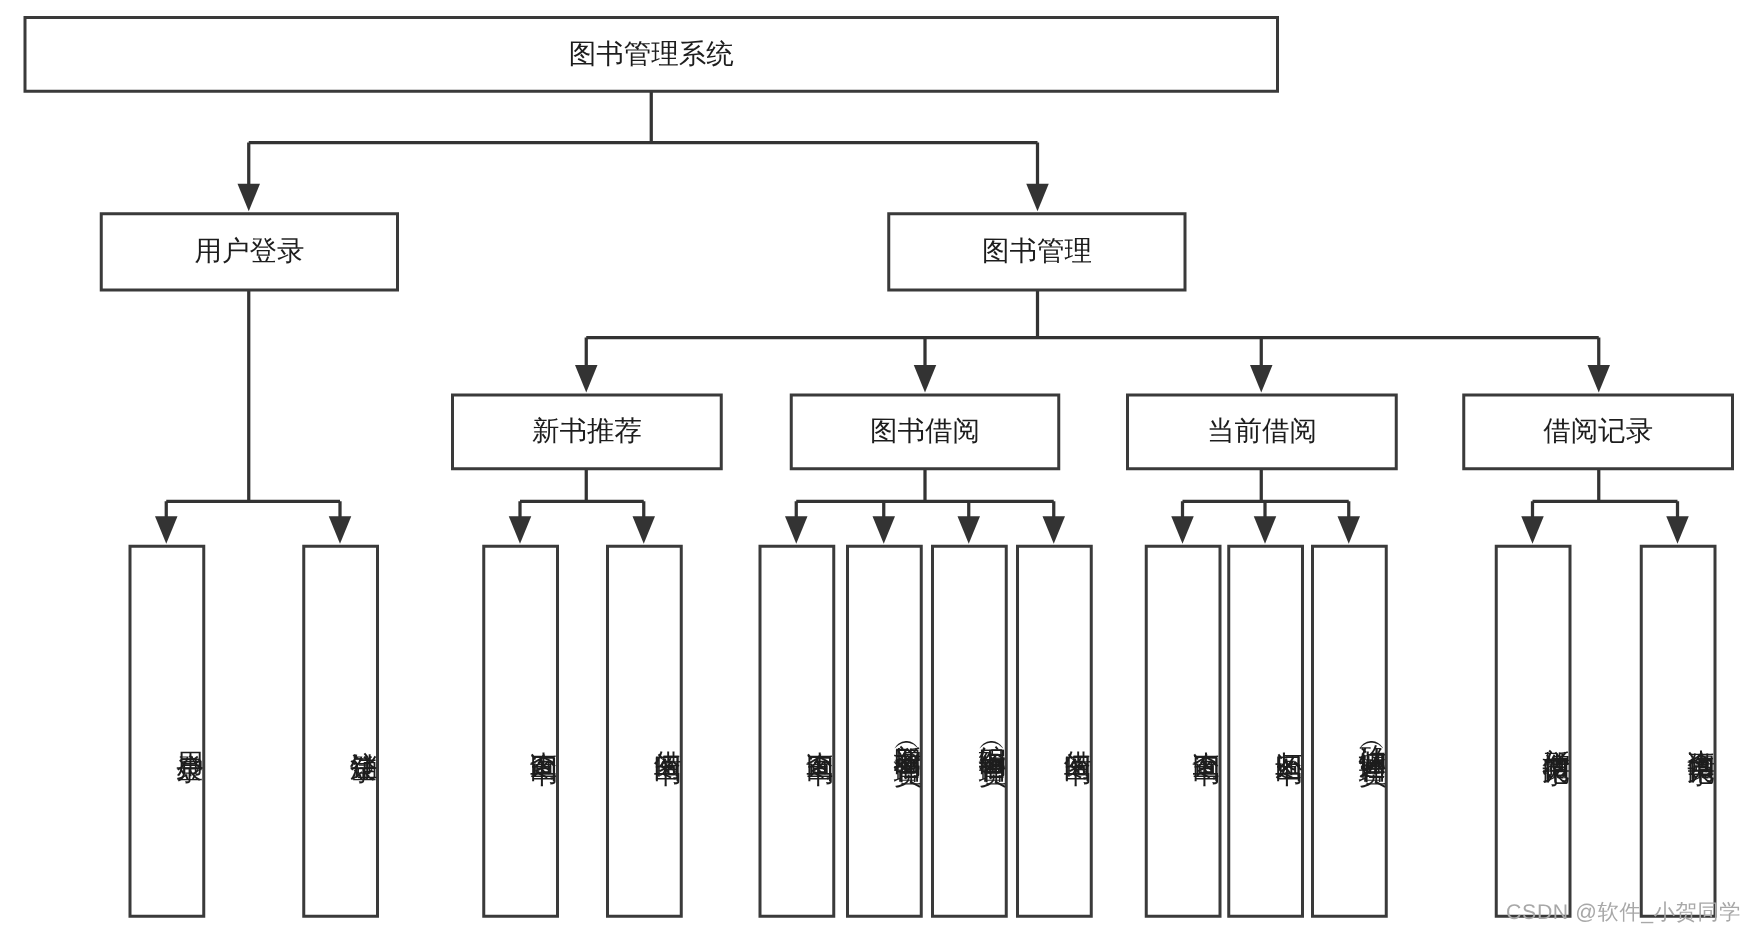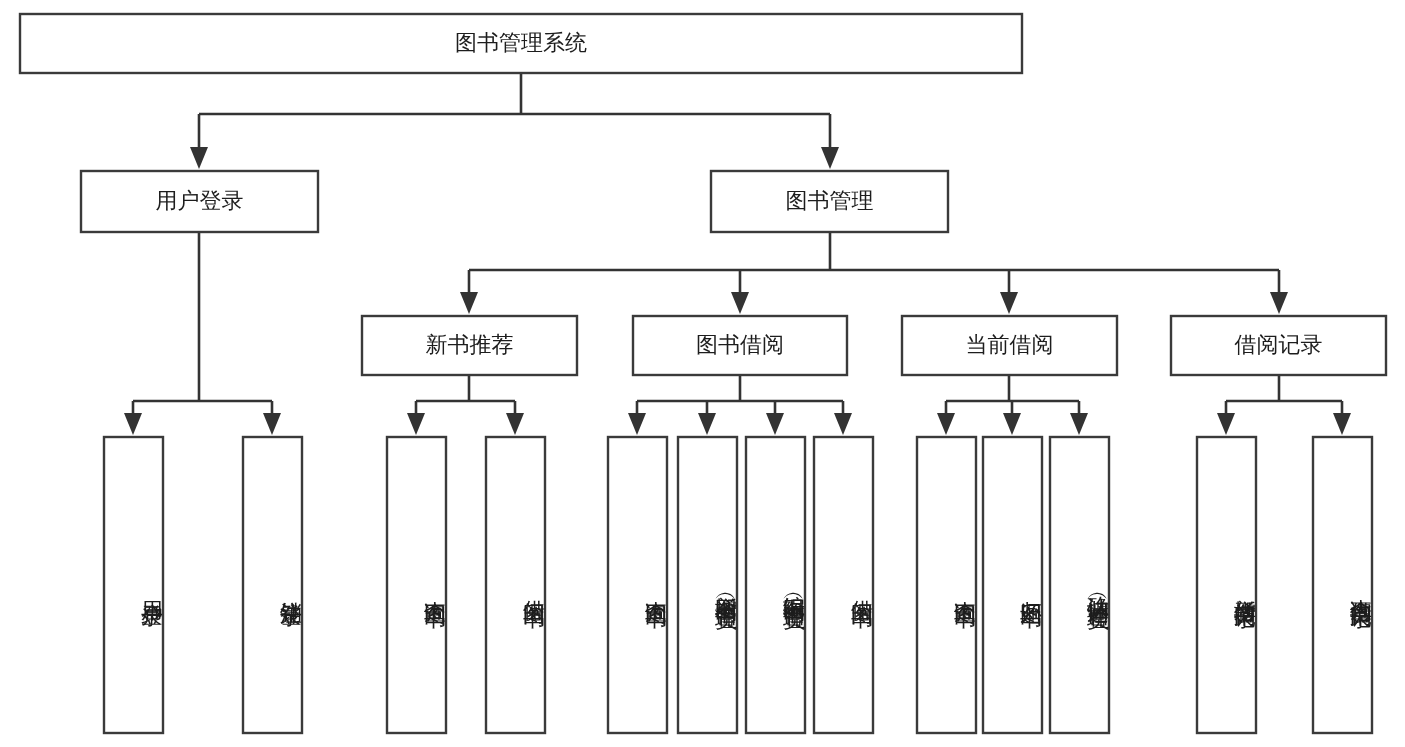--- a/index.html
+++ b/index.html
@@ -174,13 +174,14 @@
       <div class="node-label-v" style="left: 608px; top: 451px; width: 59px; height: 272px;">查询图书</div>
       <div class="node-label-v" style="left: 678px; top: 451px; width: 59px; height: 272px;">新增图书（管理员）</div>
       <div class="node-label-v" style="left: 746px; top: 451px; width: 59px; height: 272px;">编辑图书（管理员）</div>
       <div class="node-label-v" style="left: 814px; top: 451px; width: 59px; height: 272px;">借阅图书</div>
       <div class="node-label-v" style="left: 917px; top: 451px; width: 59px; height: 272px;">查询图书</div>
       <div class="node-label-v" style="left: 983px; top: 451px; width: 59px; height: 272px;">归还图书</div>
       <div class="node-label-v" style="left: 1050px; top: 451px; width: 59px; height: 272px;">确认归还（管理员）</div>
       <div class="node-label-v" style="left: 1197px; top: 451px; width: 59px; height: 272px;">新增借阅记录</div>
       <div class="node-label-v" style="left: 1313px; top: 451px; width: 59px; height: 272px;">查询借阅记录</div>
     </div>
+  <div class="watermark">CSDN @软件_小贺同学</div>
 </div>
 
 </body></html>

